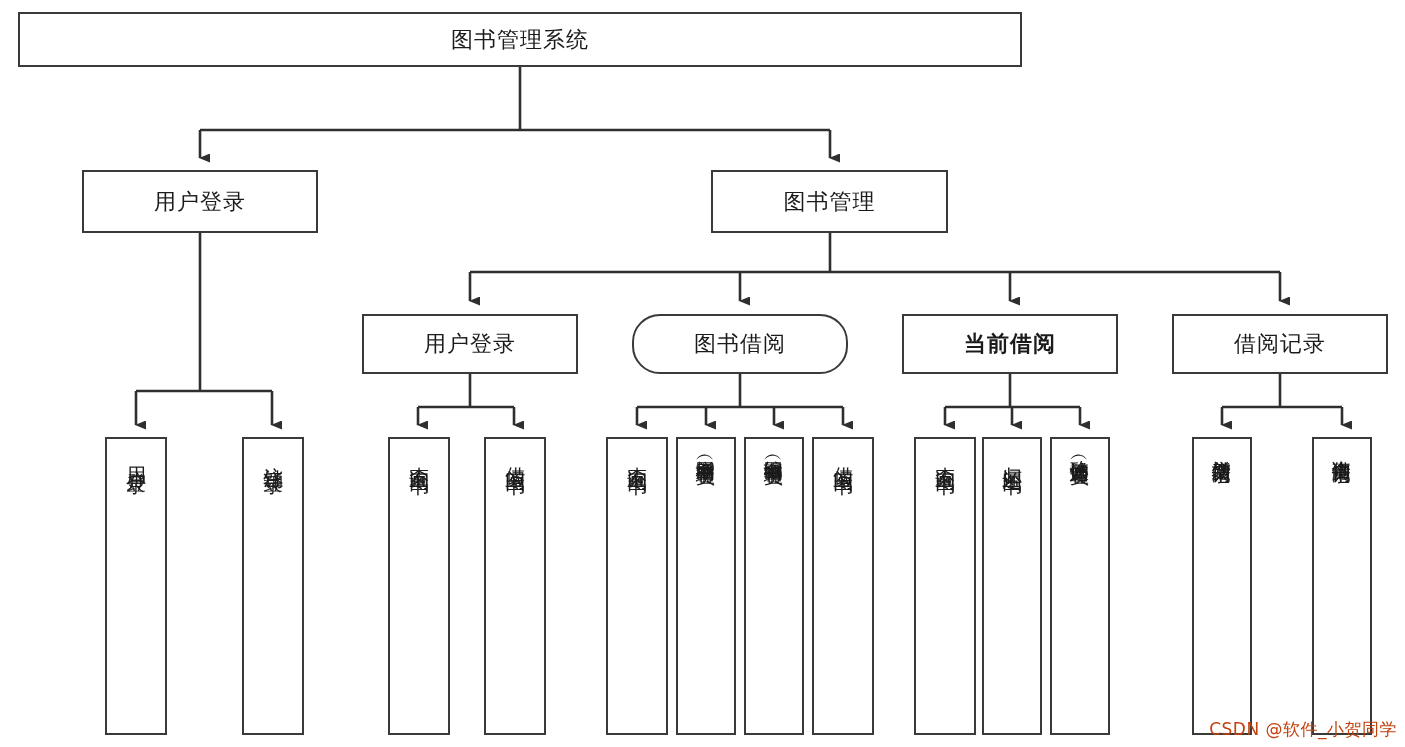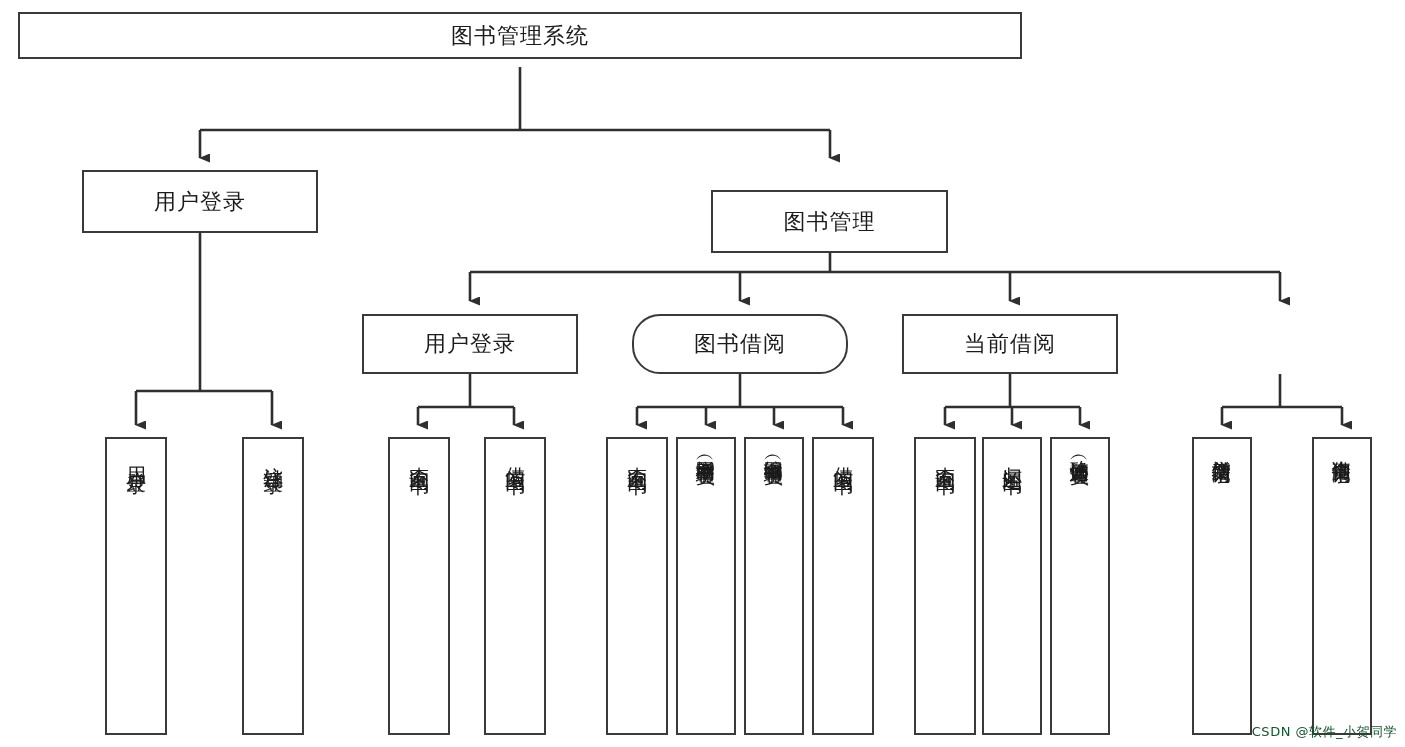--- a/index.html
+++ b/index.html
@@ -63,22 +63,22 @@
   .node-box.root .node-label,
   .node-box.level2 .node-label,
   .node-box.level3 .node-label {
     font-size: 22px;
     letter-spacing: 1px;
   }
   #watermark {
     position: absolute;
     right: 8px;
     bottom: 6px;
-    color: #14532d;
-    font-size: 13px;
+    color: #c2410c;
+    font-size: 17px;
     letter-spacing: 0.5px;
     white-space: nowrap;
     pointer-events: none;
   }
 </style>
 </head>
 <body>
 
 <div id="canvas">
 
@@ -125,39 +125,42 @@
       <line x1="1012" y1="407" x2="1012" y2="425" marker-end="url(#arrowhead)"></line>
       <line x1="1080" y1="407" x2="1080" y2="425" marker-end="url(#arrowhead)"></line>
 
       <line x1="1280" y1="374" x2="1280" y2="407"></line>
       <line x1="1222" y1="407" x2="1342" y2="407"></line>
       <line x1="1222" y1="407" x2="1222" y2="425" marker-end="url(#arrowhead)"></line>
       <line x1="1342" y1="407" x2="1342" y2="425" marker-end="url(#arrowhead)"></line>
     </g>
   </svg>
 
-  <div class="node-box root" style="left:18px; top:12px; width:1004px; height:47px;">
+  <div class="node-box root" style="left:18px; top:12px; width:1004px; height:55px;">
     <span class="node-label">图书管理系统</span>
   </div>
 
   <div class="node-box level2" style="left:82px; top:170px; width:236px; height:63px;">
     <span class="node-label">用户登录</span>
   </div>
-  <div class="node-box level2" style="left:711px; top:170px; width:237px; height:63px;margin-top:20px;">
+  <div class="node-box level2" style="left:711px; top:170px; width:237px; height:63px;">
     <span class="node-label">图书管理</span>
   </div>
 
   <div class="node-box level3" style="left:362px; top:314px; width:216px; height:60px;">
     <span class="node-label">用户登录</span>
   </div>
   <div class="node-box level3" style="left:632px; top:314px; width:216px; height:60px;border-radius:28px;">
     <span class="node-label">图书借阅</span>
   </div>
-  <div class="node-box level3" style="left:902px; top:314px; width:216px; height:60px;">
+  <div class="node-box level3" style="left:902px; top:314px; width:216px; height:60px;font-weight:bold;">
     <span class="node-label">当前借阅</span>
+  </div>
+  <div class="node-box level3" style="left:1172px; top:314px; width:216px; height:60px;">
+    <span class="node-label">借阅记录</span>
   </div>
 
   <div class="node-box vertical" style="left:105px; top:437px; width:62px; height:298px;">
     <span class="node-label">用户登录</span>
   </div>
   <div class="node-box vertical" style="left:242px; top:437px; width:62px; height:298px;">
     <span class="node-label">注销登录</span>
   </div>
 
   <div class="node-box vertical" style="left:388px; top:437px; width:62px; height:298px;">

